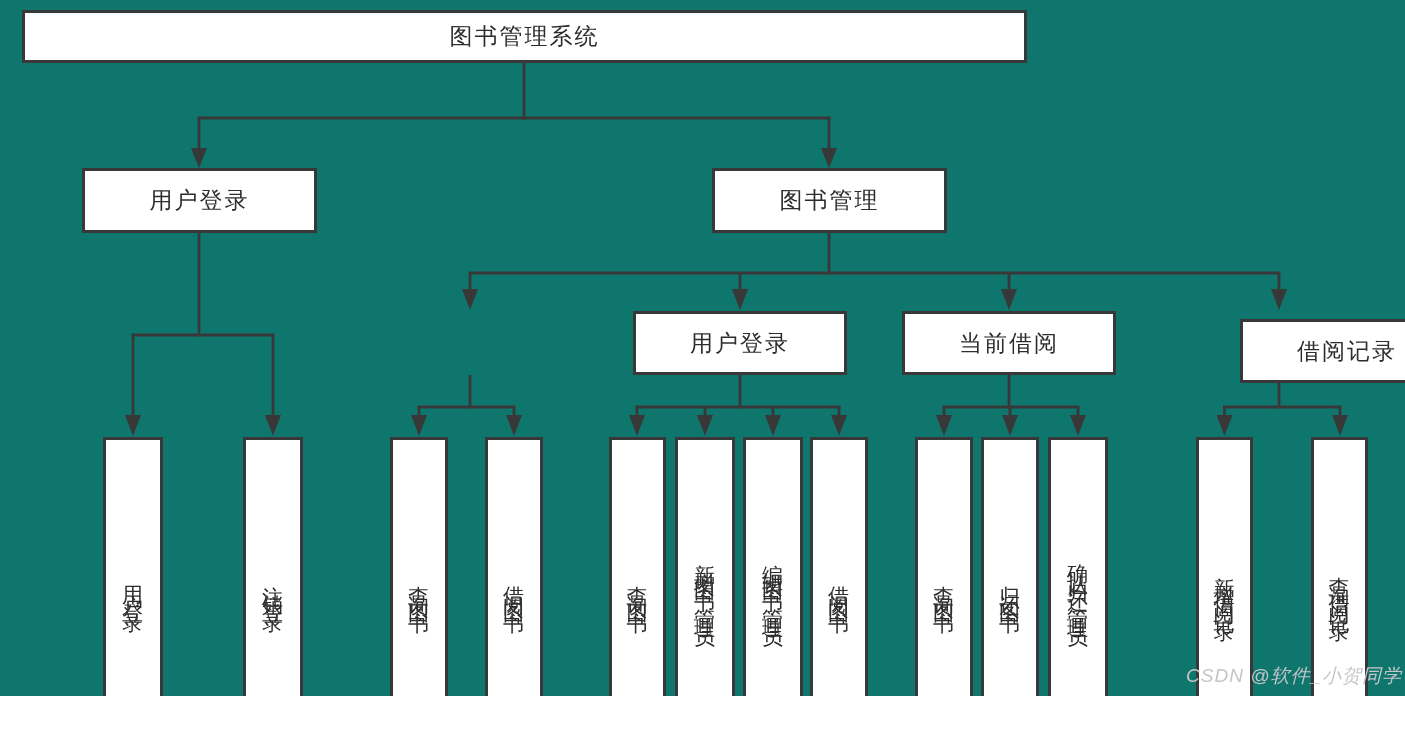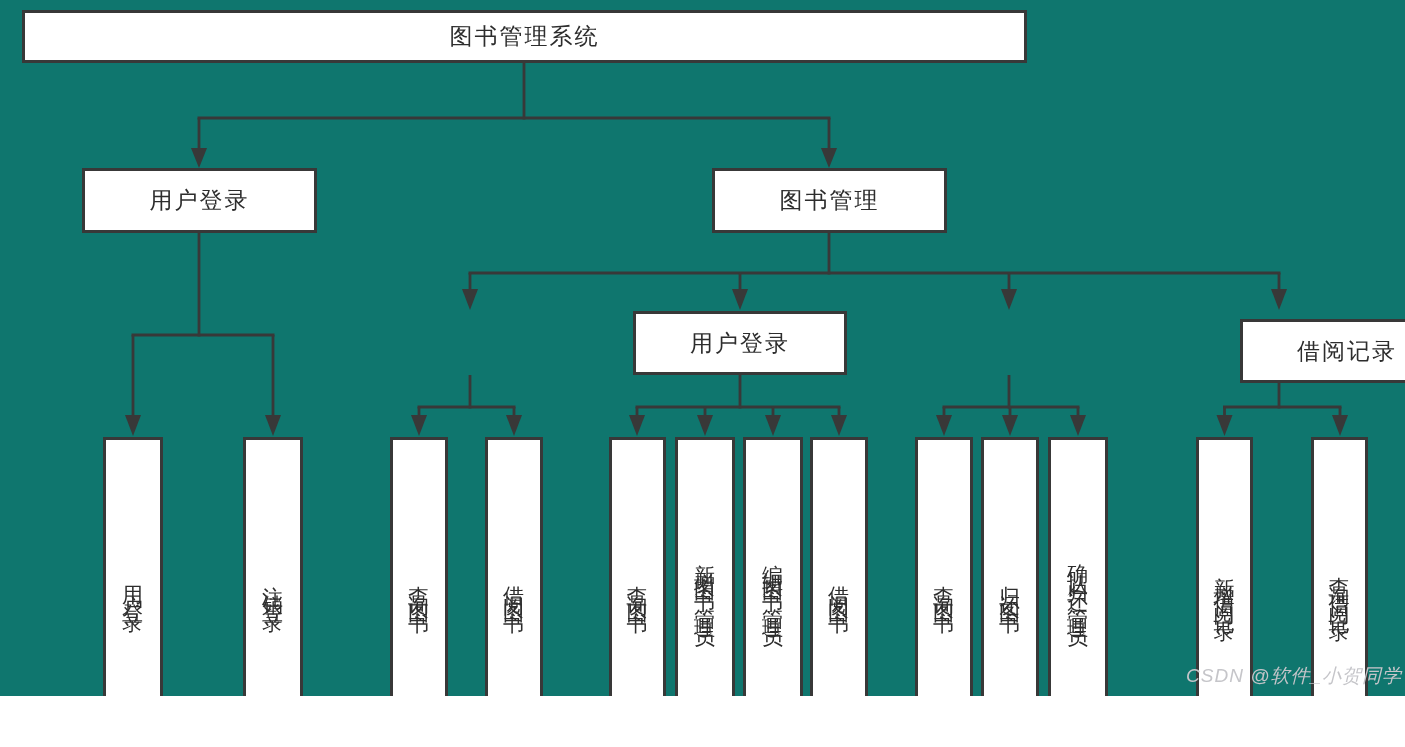--- a/index.html
+++ b/index.html
@@ -146,20 +146,21 @@
       <polygon points="1332,415 1348,415 1340,436"></polygon>
     </g>
   </svg>
 
   <div class="box hbox" style="left:22px; top:10px; width:1005px; height:53px;">图书管理系统</div>
 
   <div class="box hbox" style="left:82px; top:168px; width:235px; height:65px;">用户登录</div>
   <div class="box hbox" style="left:712px; top:168px; width:235px; height:65px;">图书管理</div>
 
   <div class="box hbox" style="left:633px; top:311px; width:214px; height:64px;">用户登录</div>
+  <div class="box hbox" style="left:902px; top:311px; width:214px; height:64px;">当前借阅</div>
   <div class="box hbox" style="left:1240px; top:311px; width:214px; height:64px;margin-top:8px;">借阅记录</div>
 
   <div class="box vbox" style="left:103px; width:60px;">
     <span class="vtext">用户登录</span>
   </div>
   <div class="box vbox" style="left:243px; width:60px;">
     <span class="vtext">注销登录</span>
   </div>
 
   <div class="box vbox" style="left:390px; width:58px;">

